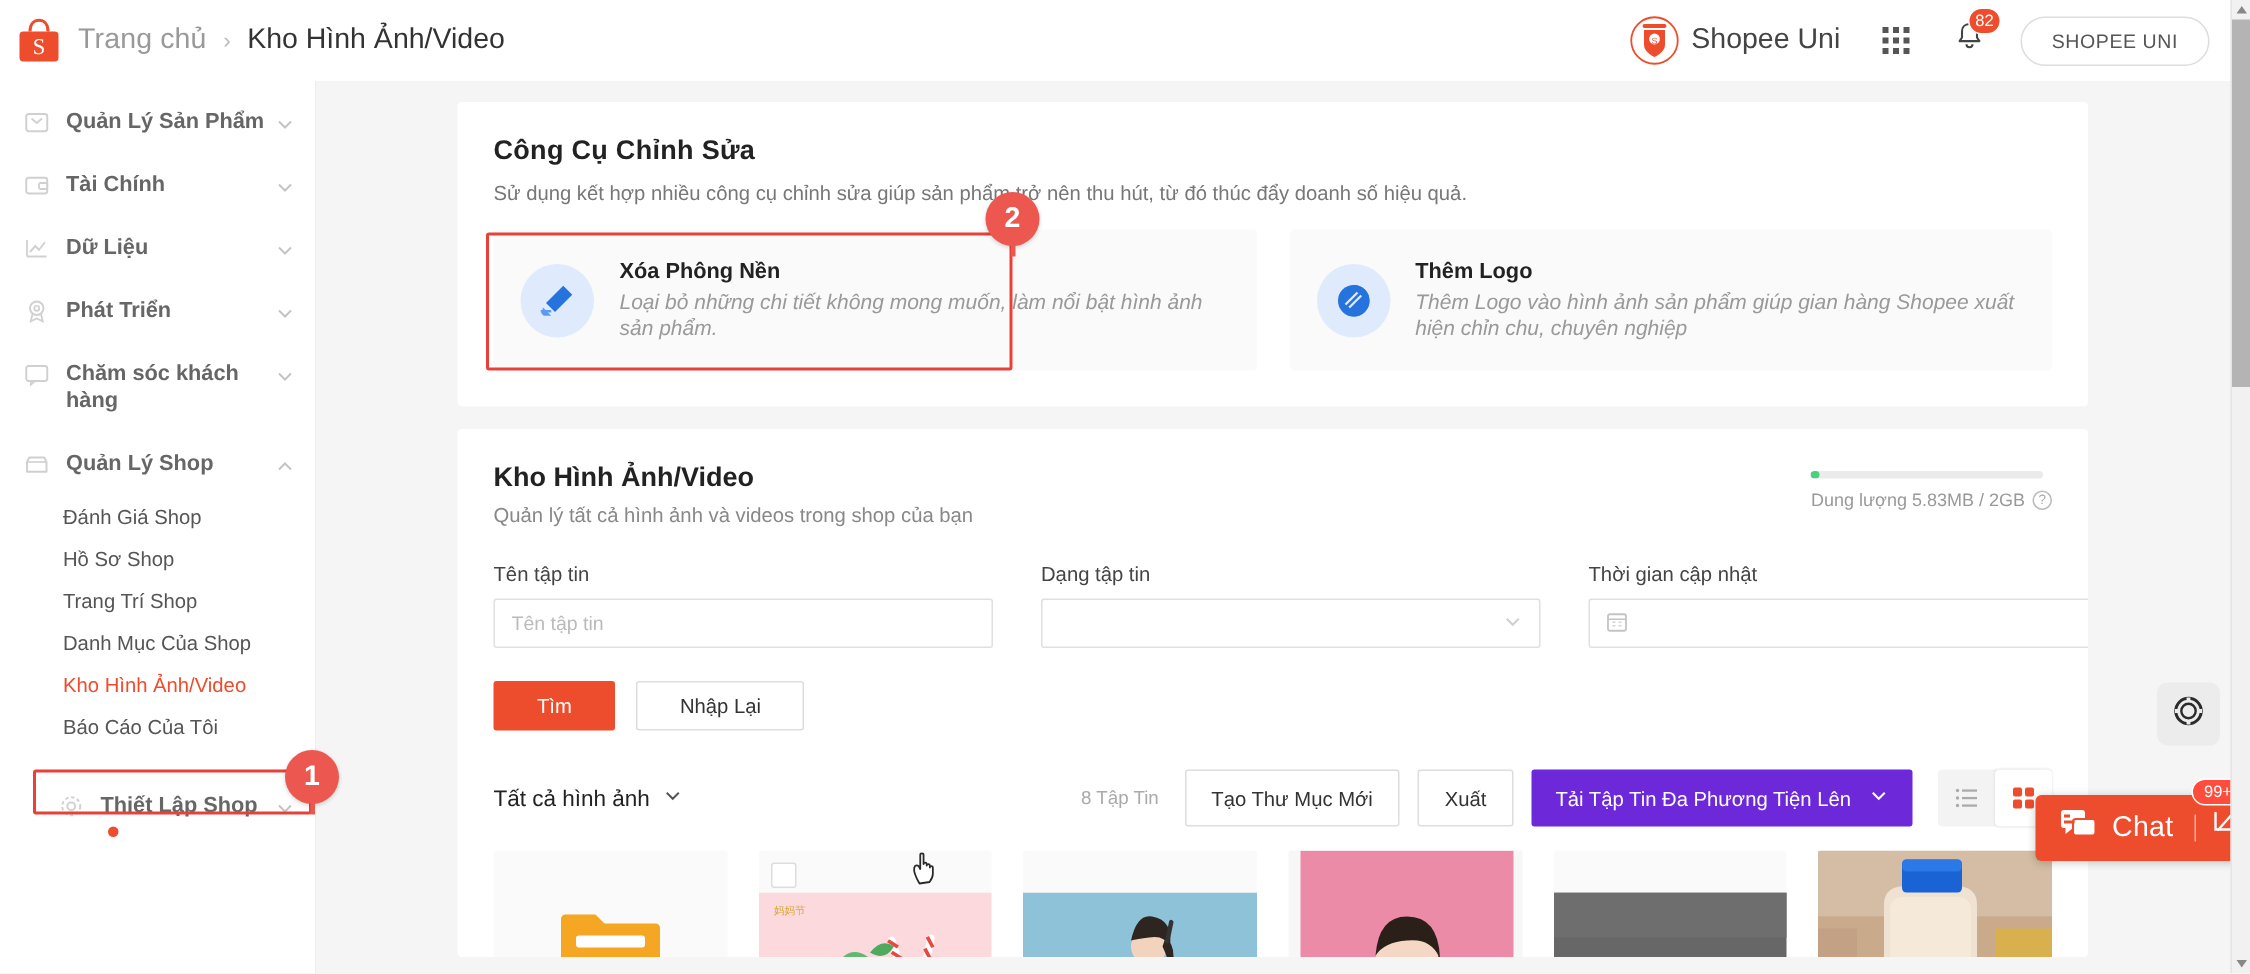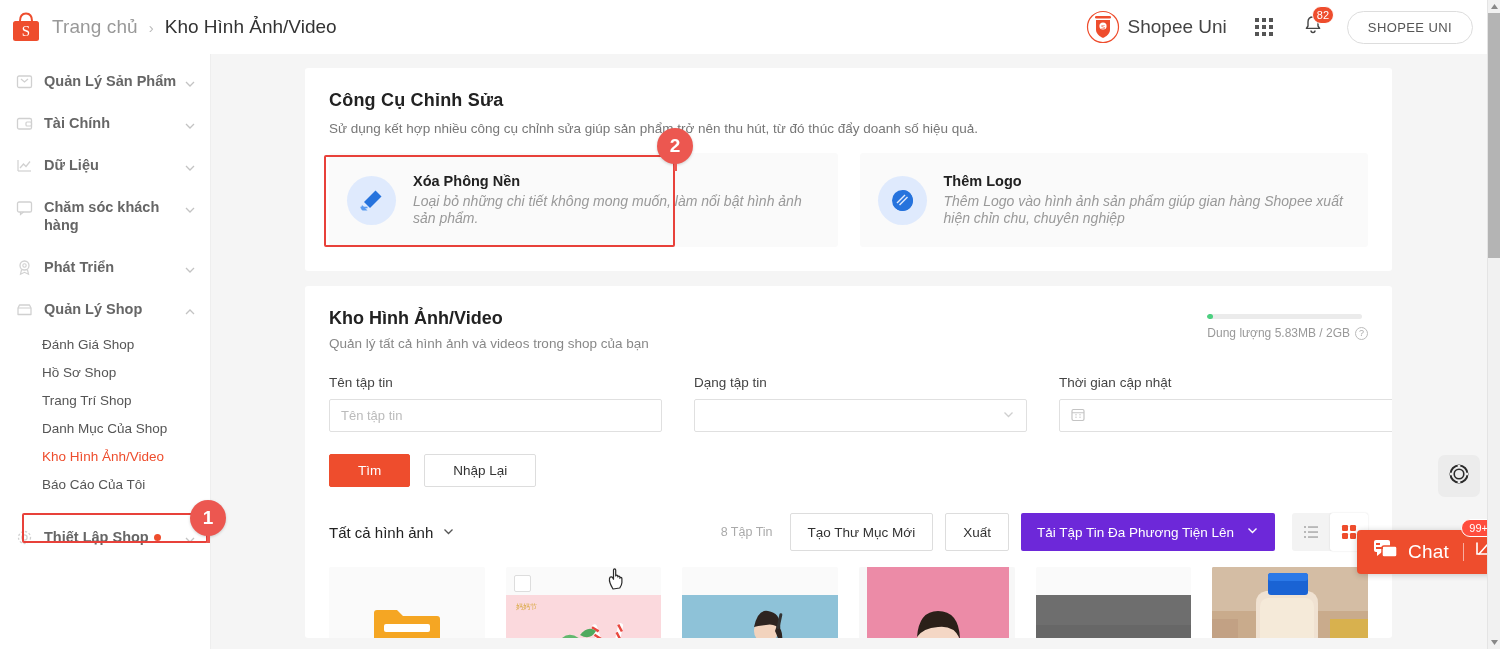--- a/index.html
+++ b/index.html
@@ -293,41 +293,41 @@
       <span class="chev">
         <svg width="12" height="12" viewBox="0 0 12 12">
             <path d="M2 4 l4 4 4 -4" fill="none" stroke="#888" stroke-width="1.3"></path>
           </svg>
       </span>
     </div>
 
     <div class="nav-group">
       <span class="nav-icon">
         <svg width="17" height="17" viewBox="0 0 17 17">
-            <rect x="1.5" y="3" width="14" height="10" rx="1.6" fill="none" stroke="#999" stroke-width="1.3"></rect>
-            <path d="M4.5 13 v2.4 l3 -2.4" fill="none" stroke="#999" stroke-width="1.2"></path>
-          </svg>
-      </span>
-      <span class="nav-label">Chăm sóc khách hàng</span>
+            <circle cx="8.5" cy="6.5" r="4.5" fill="none" stroke="#999" stroke-width="1.3"></circle>
+            <circle cx="8.5" cy="6.5" r="1.7" fill="none" stroke="#999" stroke-width="1.1"></circle>
+            <path d="M5.6 10.5 L4.5 15.2 L8.5 13.3 L12.5 15.2 L11.4 10.5" fill="none" stroke="#999" stroke-width="1.2"></path>
+          </svg>
+      </span>
+      <span class="nav-label">Phát Triển</span>
       <span class="chev">
         <svg width="12" height="12" viewBox="0 0 12 12">
             <path d="M2 4 l4 4 4 -4" fill="none" stroke="#888" stroke-width="1.3"></path>
           </svg>
       </span>
     </div>
 
     <div class="nav-group">
       <span class="nav-icon">
         <svg width="17" height="17" viewBox="0 0 17 17">
-            <circle cx="8.5" cy="6.5" r="4.5" fill="none" stroke="#999" stroke-width="1.3"></circle>
-            <circle cx="8.5" cy="6.5" r="1.7" fill="none" stroke="#999" stroke-width="1.1"></circle>
-            <path d="M5.6 10.5 L4.5 15.2 L8.5 13.3 L12.5 15.2 L11.4 10.5" fill="none" stroke="#999" stroke-width="1.2"></path>
-          </svg>
-      </span>
-      <span class="nav-label">Phát Triển</span>
+            <rect x="1.5" y="3" width="14" height="10" rx="1.6" fill="none" stroke="#999" stroke-width="1.3"></rect>
+            <path d="M4.5 13 v2.4 l3 -2.4" fill="none" stroke="#999" stroke-width="1.2"></path>
+          </svg>
+      </span>
+      <span class="nav-label">Chăm sóc khách hàng</span>
       <span class="chev">
         <svg width="12" height="12" viewBox="0 0 12 12">
             <path d="M2 4 l4 4 4 -4" fill="none" stroke="#888" stroke-width="1.3"></path>
           </svg>
       </span>
     </div>
 
     <div class="nav-group">
       <span class="nav-icon">
         <svg width="17" height="17" viewBox="0 0 17 17">
@@ -343,21 +343,21 @@
       </span>
     </div>
 
     <div class="nav-sub">Đánh Giá Shop</div>
     <div class="nav-sub">Hồ Sơ Shop</div>
     <div class="nav-sub">Trang Trí Shop</div>
     <div class="nav-sub">Danh Mục Của Shop</div>
     <div class="nav-sub active">Kho Hình Ảnh/Video</div>
     <div class="nav-sub">Báo Cáo Của Tôi</div>
 
-    <div class="nav-group" style="margin-top:18px;">
+    <div class="nav-group" style="margin-top:18px;margin-left:23px;">
       <span class="nav-icon">
         <svg width="17" height="17" viewBox="0 0 17 17">
             <circle cx="8.5" cy="8.5" r="2.6" fill="none" stroke="#999" stroke-width="1.3"></circle>
             <circle cx="8.5" cy="8.5" r="6" fill="none" stroke="#999" stroke-width="1.3" stroke-dasharray="2.2 1.8"></circle>
           </svg>
       </span>
       <span class="nav-label">
         <span>Thiết Lập Shop</span><span class="red-dot"></span>
       </span>
       <span class="chev">

